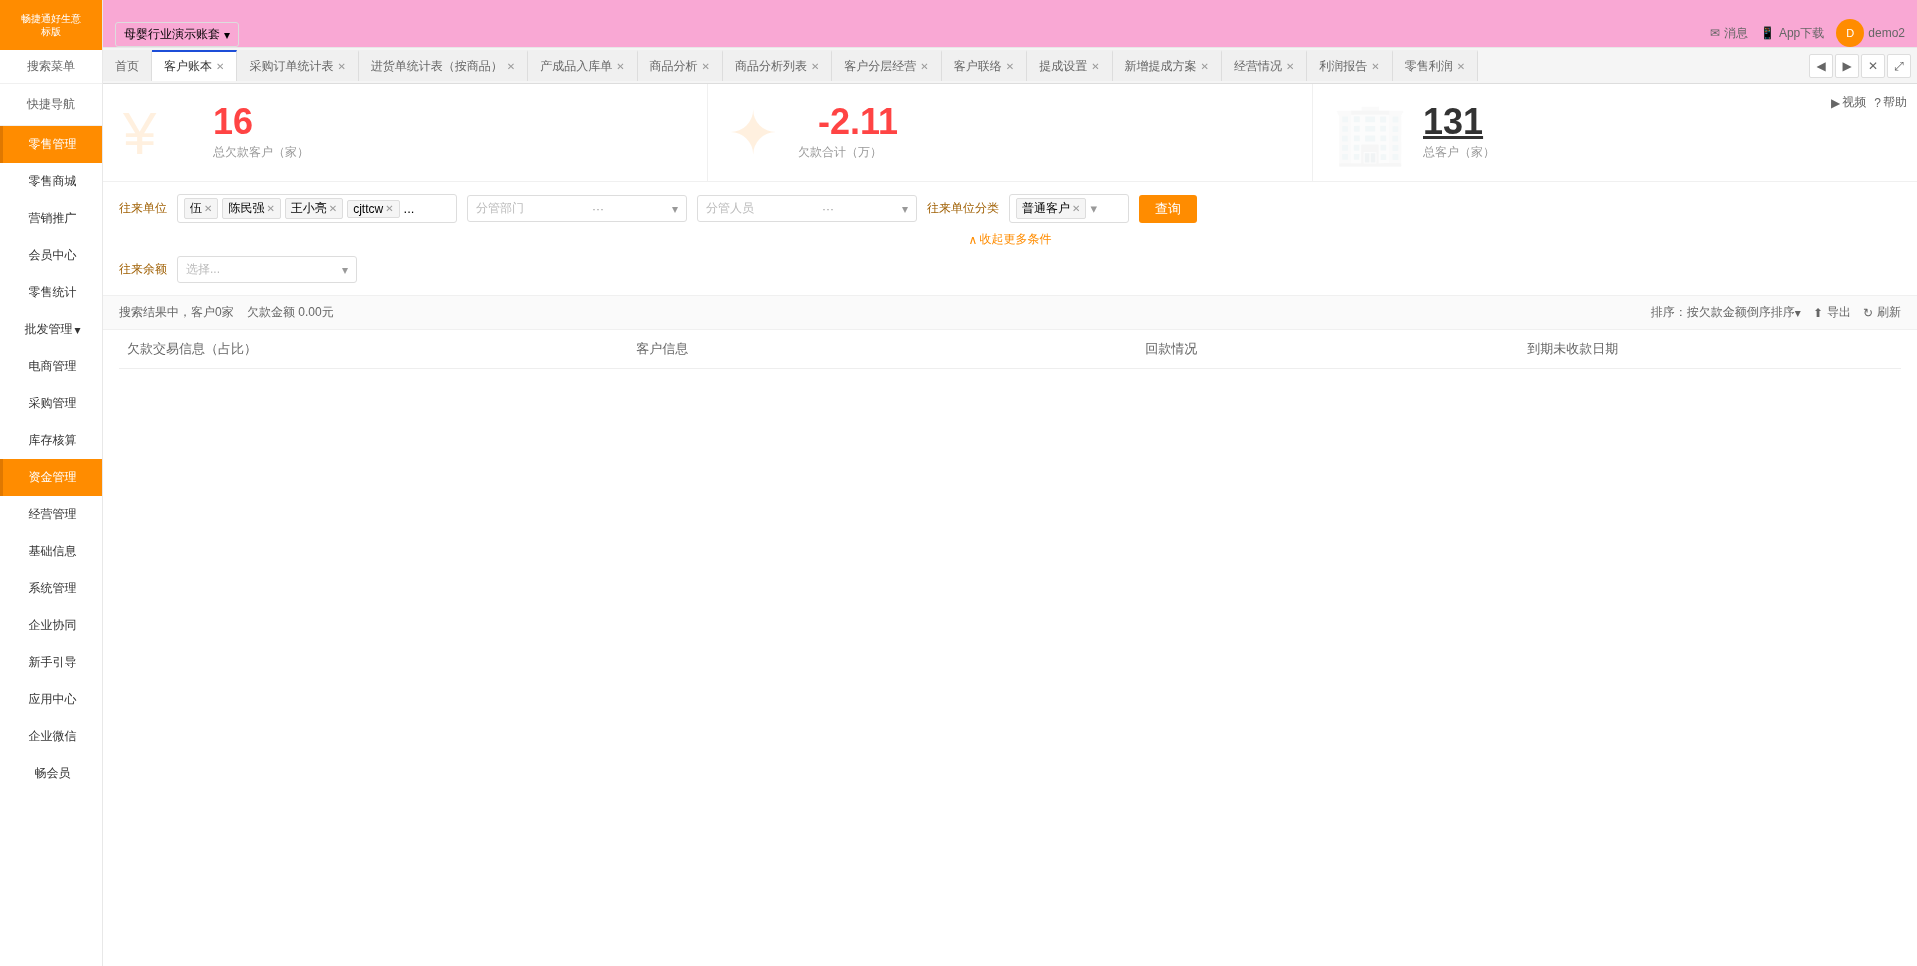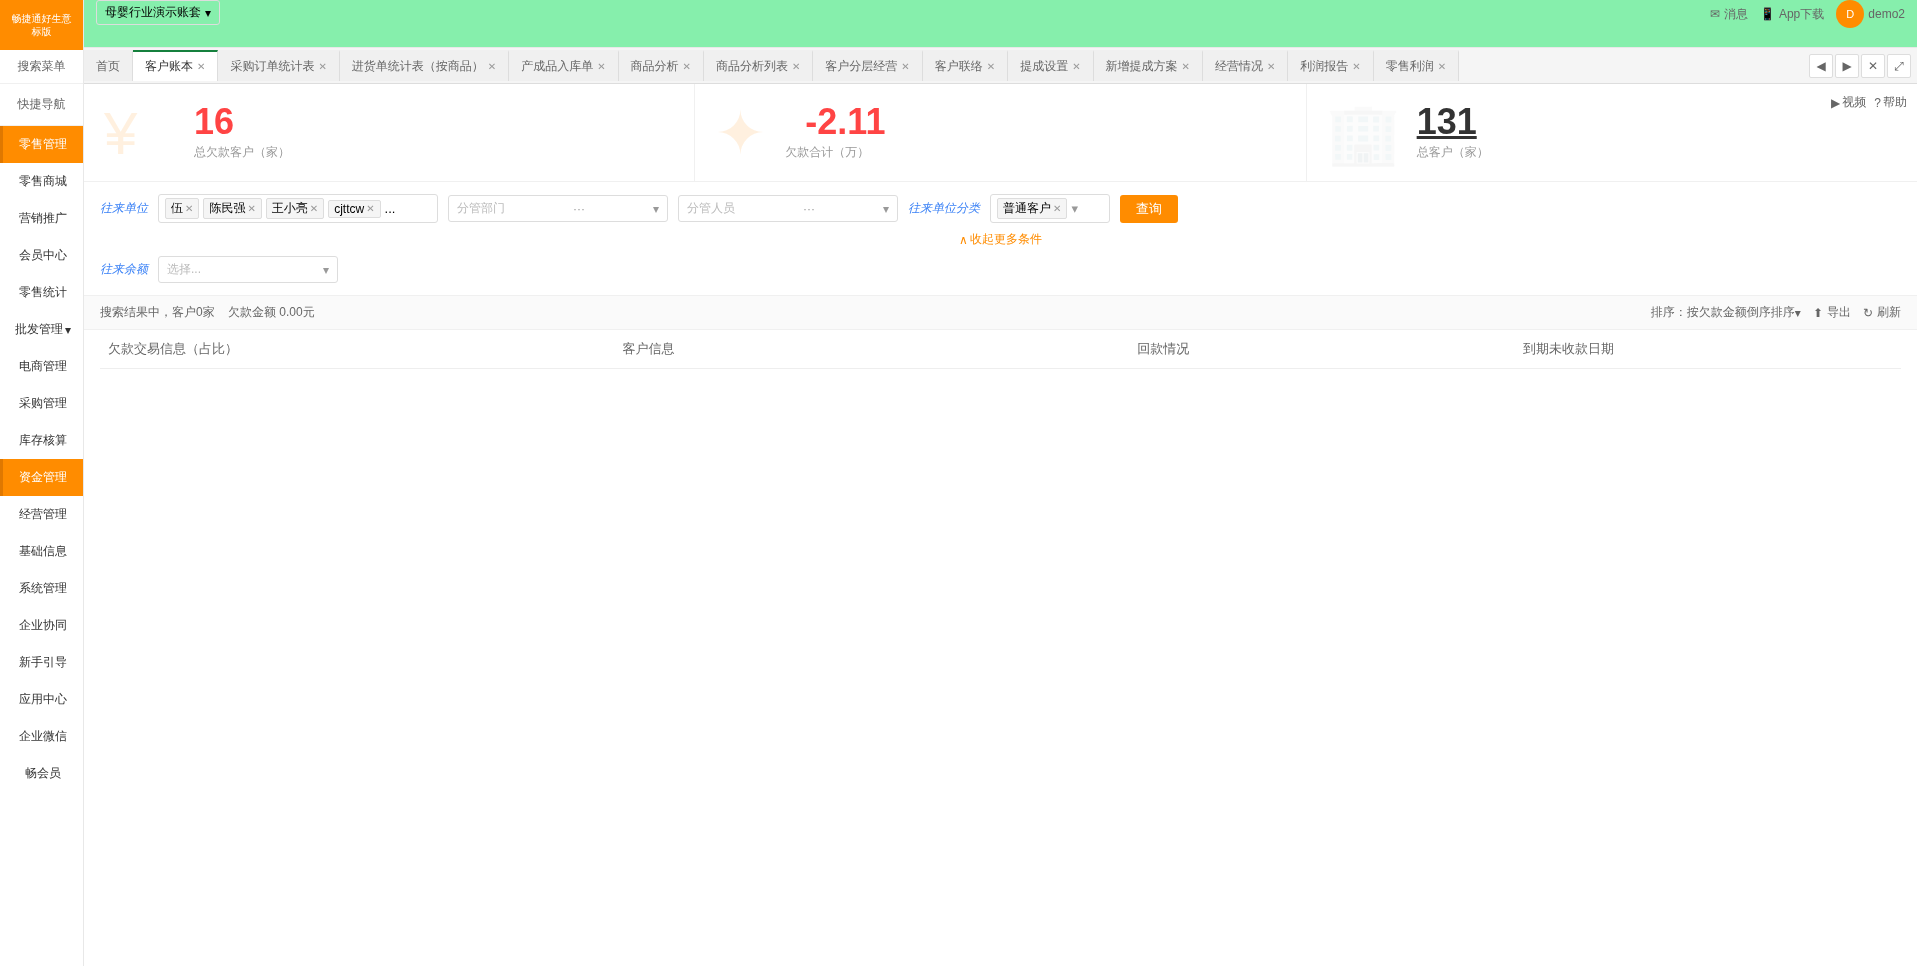--- a/index.html
+++ b/index.html
@@ -1,34 +1,34 @@
 <!DOCTYPE html>
 <html><head>
   <meta charset="utf-8">
   <style>
     * { box-sizing: border-box; margin: 0; padding: 0; }
     body { font-family: 'Microsoft YaHei', Arial, sans-serif; font-size: 13px; background: #f5f5f5; display: flex; height: 100vh; overflow: hidden; }
 
     
-    .sidebar { width: 84px; background: #fff; display: flex; flex-direction: column; border-right: 1px solid #e8e8e8; flex-shrink: 0; justify-content: space-between; }
+    .sidebar { width: 103px; background: #fff; display: flex; flex-direction: column; border-right: 1px solid #e8e8e8; flex-shrink: 0; justify-content: space-between; }
     .sidebar-logo { background: #ff8c00; padding: 10px; text-align: center; color: #fff; font-size: 11px; cursor: pointer; min-height: 50px; display: flex; align-items: center; justify-content: center; }
     .sidebar-logo .logo-text { font-size: 10px; line-height: 1.3; }
     .sidebar-search { padding: 8px 6px; border-bottom: 1px solid #f0f0f0; color: #666; text-align: center; cursor: pointer; font-size: 12px; }
     .sidebar-nav { padding: 6px 0; border-bottom: 1px solid #f0f0f0; }
     .sidebar-nav-item { padding: 6px 4px; text-align: center; color: #666; cursor: pointer; font-size: 12px; }
     .sidebar-menu { flex: 1; overflow-y: auto; }
     .sidebar-menu-item { padding: 10px 4px; text-align: center; color: #333; cursor: pointer; font-size: 12px; border-left: 3px solid transparent; }
     .sidebar-menu-item.active { background: #ff8c00; color: #fff; border-left-color: #e07800; }
     .sidebar-menu-item.has-sub { display: flex; align-items: center; justify-content: center; gap: 2px; }
 
     
     .main { flex: 1; display: flex; flex-direction: column; overflow: hidden; }
 
     
-    .topbar { height: 48px; background: #86efac; display: flex; align-items: flex-start; padding: 0 12px; border-bottom: 1px solid #e8e8e8; gap: 16px; }
+    .topbar { height: 48px; background: #f9a8d4; display: flex; align-items: flex-end; padding: 0 12px; border-bottom: 1px solid #e8e8e8; gap: 16px; }
     .topbar-left { display: flex; align-items: center; gap: 6px; flex: 1; min-width: 0; }
     .topbar-selector { display: flex; align-items: center; gap: 4px; border: 1px solid #ddd; border-radius: 3px; padding: 3px 8px; font-size: 12px; cursor: pointer; white-space: nowrap; }
     .topbar-right { display: flex; align-items: center; gap: 12px; flex-shrink: 0; }
     .topbar-right-item { display: flex; align-items: center; gap: 4px; font-size: 12px; color: #666; cursor: pointer; }
     .avatar { width: 28px; height: 28px; border-radius: 50%; background: #ff8c00; display: flex; align-items: center; justify-content: center; color: #fff; font-size: 11px; }
 
     
     .tabbar { display: flex; align-items: center; background: #f5f5f5; border-bottom: 1px solid #ddd; min-height: 36px; overflow: hidden; }
     .tab { display: flex; align-items: center; gap: 4px; padding: 6px 12px; font-size: 12px; cursor: pointer; border-right: 1px solid #ddd; white-space: nowrap; background: #f0f0f0; color: #666; border-top: 2px solid transparent; }
     .tab.active { background: #fff; color: #333; border-top-color: #ff8c00; }
@@ -46,21 +46,21 @@
     .stat-value { font-size: 36px; font-weight: bold; color: #ff4444; line-height: 1; }
     .stat-value.negative { color: #ff4444; }
     .stat-value.dark { color: #333; text-decoration: underline; }
     .stat-label { font-size: 12px; color: #999; }
     .stat-video-help { position: absolute; top: 10px; right: 10px; display: flex; gap: 8px; font-size: 12px; color: #666; }
     .stat-video-help span { display: flex; align-items: center; gap: 2px; cursor: pointer; }
 
     
     .filter-bar { padding: 12px 16px; background: #fff; border-bottom: 1px solid #f0f0f0; }
     .filter-row { display: flex; align-items: center; gap: 10px; margin-bottom: 8px; flex-wrap: wrap; }
-    .filter-label { font-size: 12px; color: #3b82f6; white-space: nowrap; font-style: italic; }
+    .filter-label { font-size: 12px; color: #a16207; white-space: nowrap; }
     .filter-tags { display: flex; align-items: center; gap: 4px; flex-wrap: wrap; border: 1px solid #ddd; border-radius: 3px; padding: 3px 6px; min-width: 280px; }
     .filter-tag { display: flex; align-items: center; gap: 2px; background: #f5f5f5; border: 1px solid #ddd; border-radius: 2px; padding: 1px 5px; font-size: 12px; }
     .filter-tag .tag-close { cursor: pointer; color: #999; font-size: 10px; }
     .filter-select { display: flex; align-items: center; border: 1px solid #ddd; border-radius: 3px; padding: 4px 8px; min-width: 160px; cursor: pointer; font-size: 12px; color: #999; justify-content: space-between; }
     .filter-select-wide { min-width: 220px; }
     .btn-search { background: #ff8c00; color: #fff; border: none; border-radius: 3px; padding: 5px 16px; cursor: pointer; font-size: 13px; }
     .btn-collapse { color: #ff8c00; font-size: 12px; cursor: pointer; display: flex; align-items: center; gap: 2px; }
     .filter-row2 { display: flex; align-items: center; gap: 10px; }
     .filter-input { border: 1px solid #ddd; border-radius: 3px; padding: 4px 8px; min-width: 180px; font-size: 12px; display: flex; align-items: center; justify-content: space-between; cursor: pointer; color: #999; }
 
@@ -144,21 +144,21 @@
         <div class="avatar">D</div>
         <span>demo2</span>
       </div>
     </div>
   </div>
 
   <div class="tabbar">
     <div class="tab">
       <span>首页</span>
     </div>
-    <div class="tab active" style="background:#fff; border-top: 2px solid #15803d;">
+    <div class="tab active" style="background:#fff; border-top: 2px solid #1d4ed8;">
       <span>客户账本</span>
       <span class="tab-close">✕</span>
     </div>
     <div class="tab">
       <span>采购订单统计表</span>
       <span class="tab-close">✕</span>
     </div>
     <div class="tab">
       <span>进货单统计表（按商品）</span>
       <span class="tab-close">✕</span>

